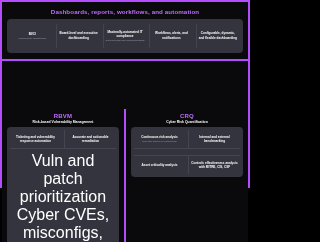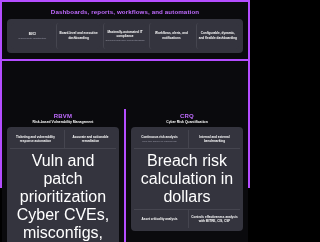--- a/index.html
+++ b/index.html
@@ -109,21 +109,20 @@
           <div class="cell">
             <div class="t">Continuous risk analysis</div>
             <div class="s">Real-time always-on reducing risk</div>
           </div>
           <div class="cell divv">
             <div class="t">Internal and external benchmarking</div>
             <div class="s"></div>
           </div>
         </div>
         <div class="full">
-          <div class="t">Breach risk calculation in dollars</div>
         </div>
         <div class="grid2">
           <div class="cell">
             <div class="t">Asset criticality analysis</div>
             <div class="s"></div>
           </div>
           <div class="cell divv">
             <div class="t">Controls effectiveness analysis with MITRE, CIS, CSF</div>
             <div class="s"></div>
           </div>

